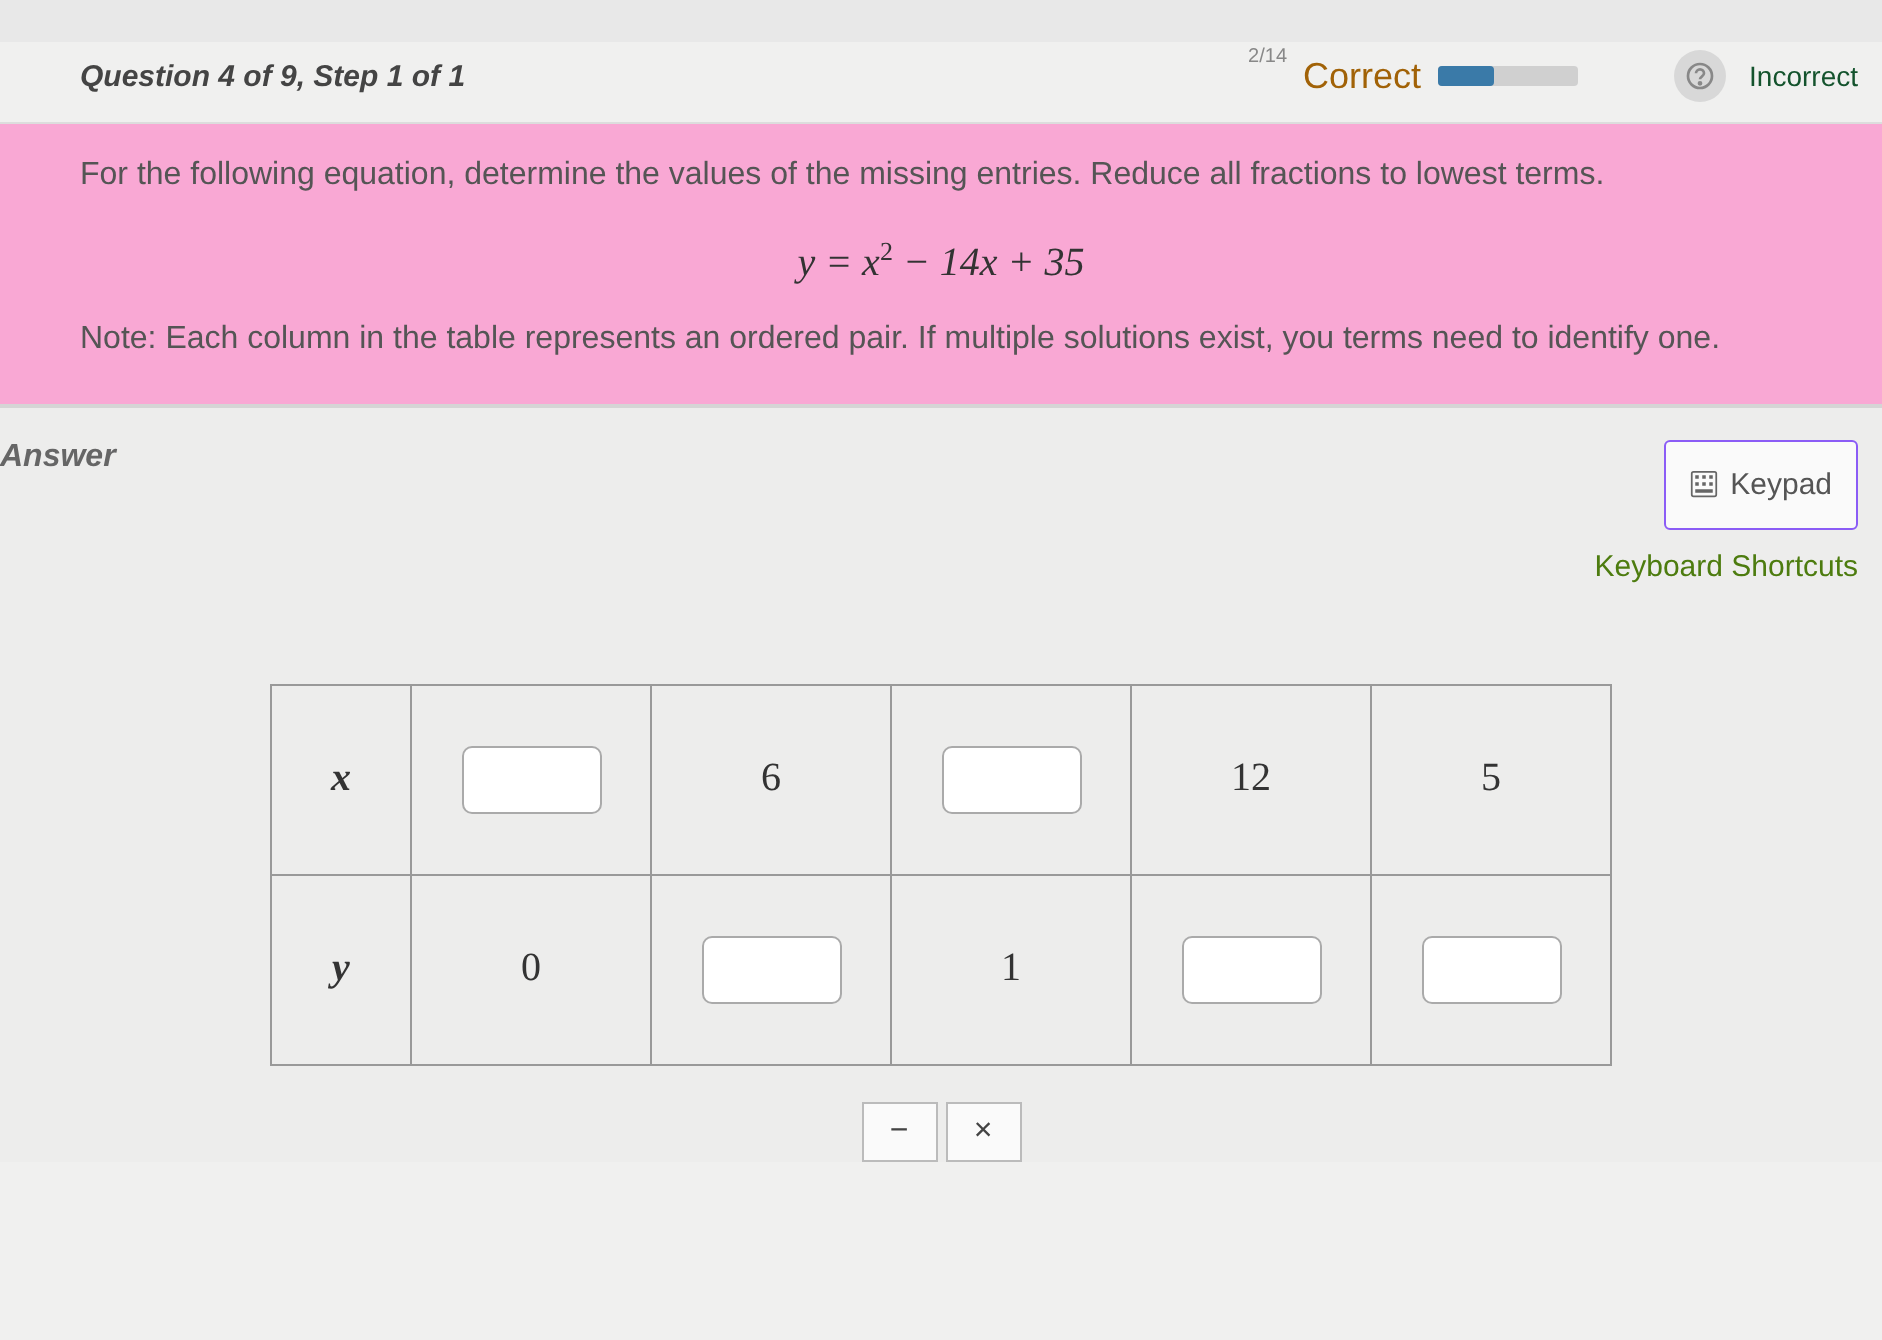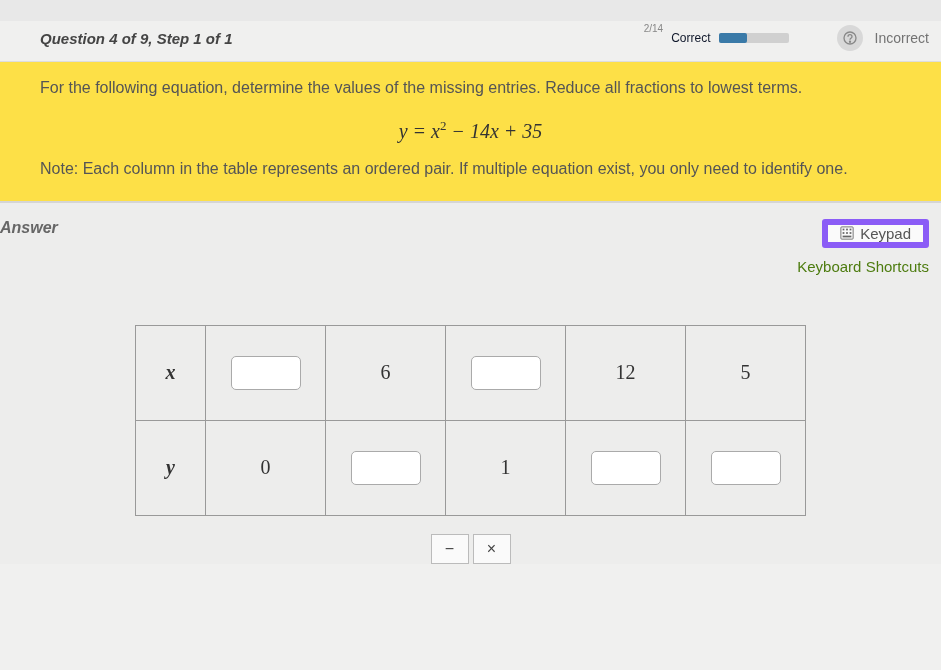--- a/index.html
+++ b/index.html
@@ -2,36 +2,36 @@
 <html><head>
 <meta charset="utf-8">
 <style>
 * { box-sizing: border-box; margin: 0; padding: 0; }
 body { font-family: Arial, sans-serif; background: #e8e8e8; width: 941px; height: 670px; overflow: hidden; color: #333; }
 .container { background: #f0f0ef; height: 100%; margin-top: 21px; }
 .topbar { display: flex; align-items: center; padding: 4px 12px 10px 40px; }
 .question-label { font-weight: bold; color: #444; font-size: 15px; font-style: italic; }
 .progress-area { margin-left: auto; display: flex; align-items: center; gap: 8px; }
 .progress-top-num { font-size: 10px; color: #888; position: relative; top: -10px; }
-.correct-label { font-size: 12px; color: #0f172a; }
+.correct-label { font-size: 18px; color: #a16207; }
 .prog-bar { width: 70px; height: 10px; background: #d0d0d0; border-radius: 2px; position: relative; }
 .prog-fill { width: 28px; height: 10px; background: #3a7aa8; border-radius: 2px; }
 .incorrect-icon { width: 26px; height: 26px; border-radius: 50%; background: #d8d8d8; display: flex; align-items: center; justify-content: center; margin-left: 40px; }
 .incorrect-icon svg { width: 16px; height: 16px; }
-.incorrect-label { font-size: 14px; color: #737373; margin-left: 4px; }
-.question-body { background: #fde047; padding: 14px 40px 20px 40px; border-top: 1px solid #ddd; }
+.incorrect-label { font-size: 14px; color: #14532d; margin-left: 4px; }
+.question-body { background: #f9a8d4; padding: 14px 40px 20px 40px; border-top: 1px solid #ddd; }
 .prompt { font-size: 16px; color: #555; line-height: 1.5; }
 .equation { text-align: center; font-family: 'Times New Roman', serif; font-size: 20px; margin: 18px 0 14px; font-style: italic; }
 .equation .sup { font-size: 13px; vertical-align: super; font-style: normal; }
 .note { font-size: 16px; color: #555; line-height: 1.5; }
 .answer-section { border-top: 2px solid #d5d5d5; padding: 16px 0 0 0; background: #ededec; }
 .answer-head { display: flex; align-items: flex-start; padding: 0 12px 0 0; }
 .answer-label { font-style: italic; font-weight: bold; color: #666; padding-left: 0; font-size: 16px; }
 .right-links { margin-left: auto; text-align: right; }
-.keypad-btn { display: inline-flex; align-items: center; gap: 6px; background: #fafafa; border: 6px solid #8b5cf6; padding: 0 12px; border-radius: 3px; font-size: 15px; color: #555; cursor: pointer; }
+.keypad-btn { display: inline-flex; align-items: center; gap: 6px; background: #fafafa; border: 1px solid #8b5cf6; padding: 13px 12px; border-radius: 3px; font-size: 15px; color: #555; cursor: pointer; }
 .keypad-btn svg { width: 14px; height: 14px; }
 .kbs { color: #4d7c0f; font-size: 15px; margin-top: 10px; cursor: pointer; }
 .table-wrap { display: flex; justify-content: center; margin-top: 50px; }
 table.answer-table { border-collapse: collapse; }
 table.answer-table td { border: 1px solid #999; width: 120px; height: 95px; text-align: center; vertical-align: middle; font-family: 'Times New Roman', serif; font-size: 20px; }
 table.answer-table td.hdr { width: 70px; font-style: italic; font-weight: bold; }
 .inp { width: 70px; height: 34px; border: 1px solid #aaa; border-radius: 5px; background: #fff; text-align: center; font-size: 16px; }
 .bottom-tools { display: flex; justify-content: center; margin-top: 18px; gap: 4px; }
 .tool-btn { width: 38px; height: 30px; border: 1px solid #bbb; background: #fafafa; display: flex; align-items: center; justify-content: center; font-size: 16px; color: #444; cursor: pointer; }
 </style>
@@ -56,21 +56,21 @@
       </span>
       <span class="incorrect-label">Incorrect</span>
     </div>
   </div>
 
   <div class="question-body">
     <p class="prompt">For the following equation, determine the values of the missing entries. Reduce all fractions to lowest terms.</p>
     <div class="equation">
       <span>y = x</span><span class="sup">2</span><span> − 14x + 35</span>
     </div>
-    <p class="note">Note: Each column in the table represents an ordered pair. If multiple equation exist, you only need to identify one.</p>
+    <p class="note">Note: Each column in the table represents an ordered pair. If multiple solutions exist, you terms need to identify one.</p>
   </div>
 
   <div class="answer-section">
     <div class="answer-head">
       <span class="answer-label">Answer</span>
       <div class="right-links">
         <div class="keypad-btn">
           <svg viewBox="0 0 16 16">
               <rect x="1" y="1" width="14" height="14" rx="1" fill="none" stroke="#666" stroke-width="1"></rect>
               <rect x="3" y="3" width="2" height="2" fill="#666"></rect>

